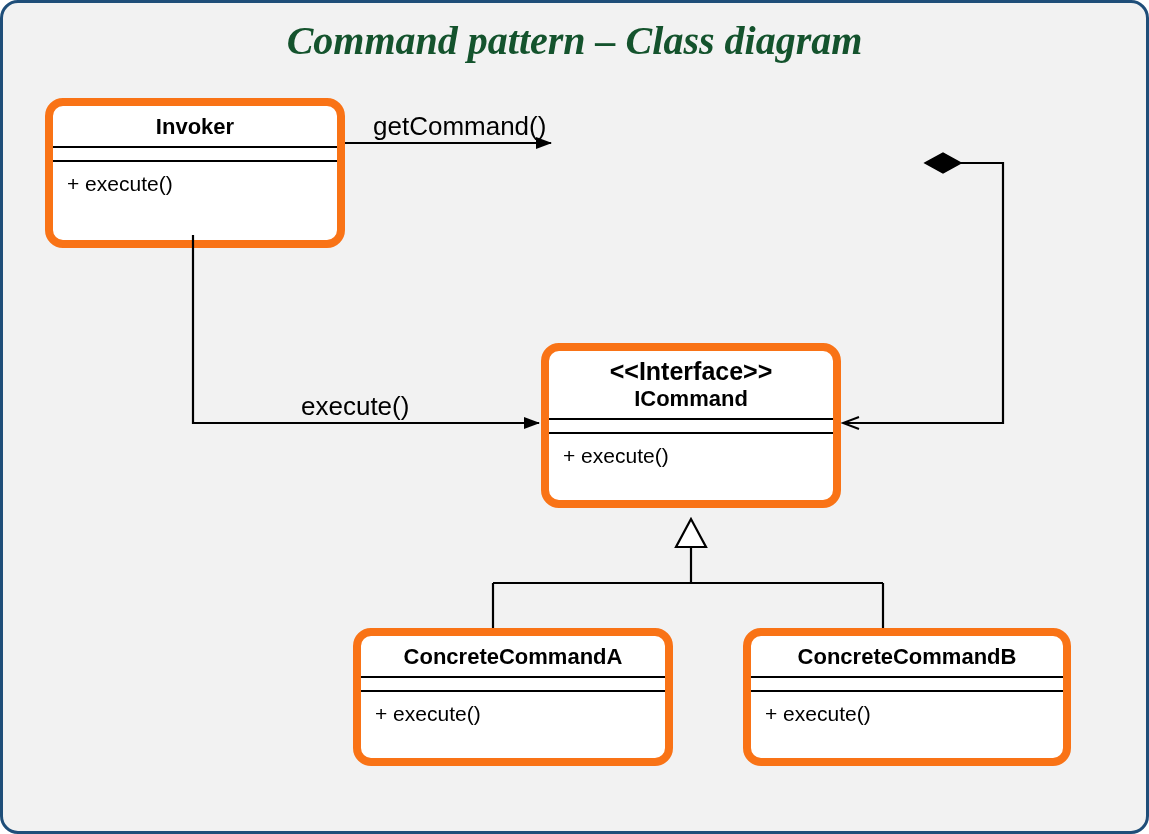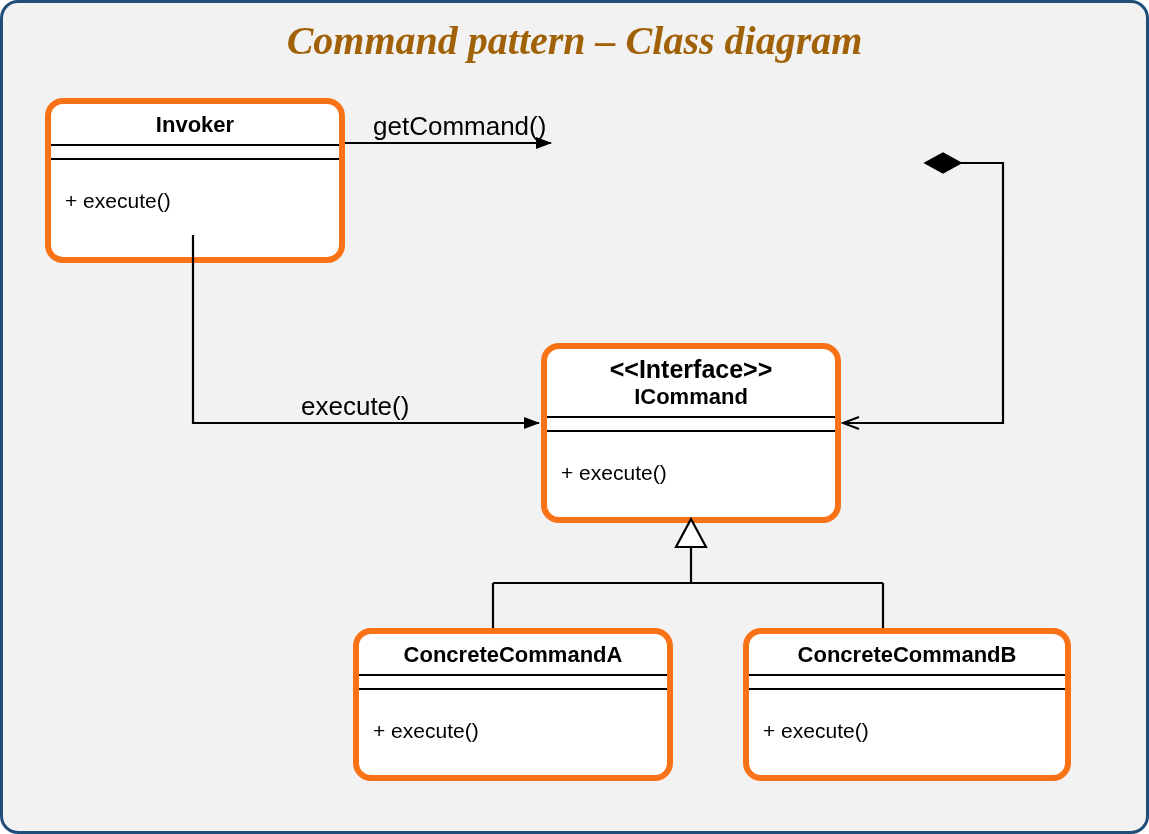--- a/index.html
+++ b/index.html
@@ -13,31 +13,31 @@
     position: relative;
     width: 1149px;
     height: 834px;
     border: 3px solid #1f4e79;
     border-radius: 18px;
     background: #f2f2f2;
     overflow: hidden;
   }
   .title {
     text-align: center;
-    color: #a16207;
+    color: #14532d;
     font-style: italic;
     font-weight: bold;
     font-size: 40px;
     margin-top: 14px;
     font-family: "Times New Roman", Times, serif;
   }
   .class-box {
     position: absolute;
     background: #ffffff;
-    border: 6px solid #f97316;
+    border: 8px solid #f97316;
     border-radius: 18px;
     overflow: hidden;
   }
   .class-name {
     text-align: center;
     font-weight: bold;
     font-size: 22px;
     padding: 8px 10px 6px;
     border-bottom: 2px solid #000;
   }
@@ -45,21 +45,21 @@
     text-align: center;
     font-weight: bold;
     font-size: 25px;
     padding: 6px 10px 0;
   }
   .class-mid {
     height: 14px;
     border-bottom: 2px solid #000;
   }
   .class-methods {
-    padding: 27px 14px 14px;
+    padding: 8px 14px 14px;
     font-size: 21px;
   }
   .class-methods div {
     margin: 2px 0;
   }
   .edge-label {
     position: absolute;
     font-size: 26px;
     color: #000;
     background: transparent;

